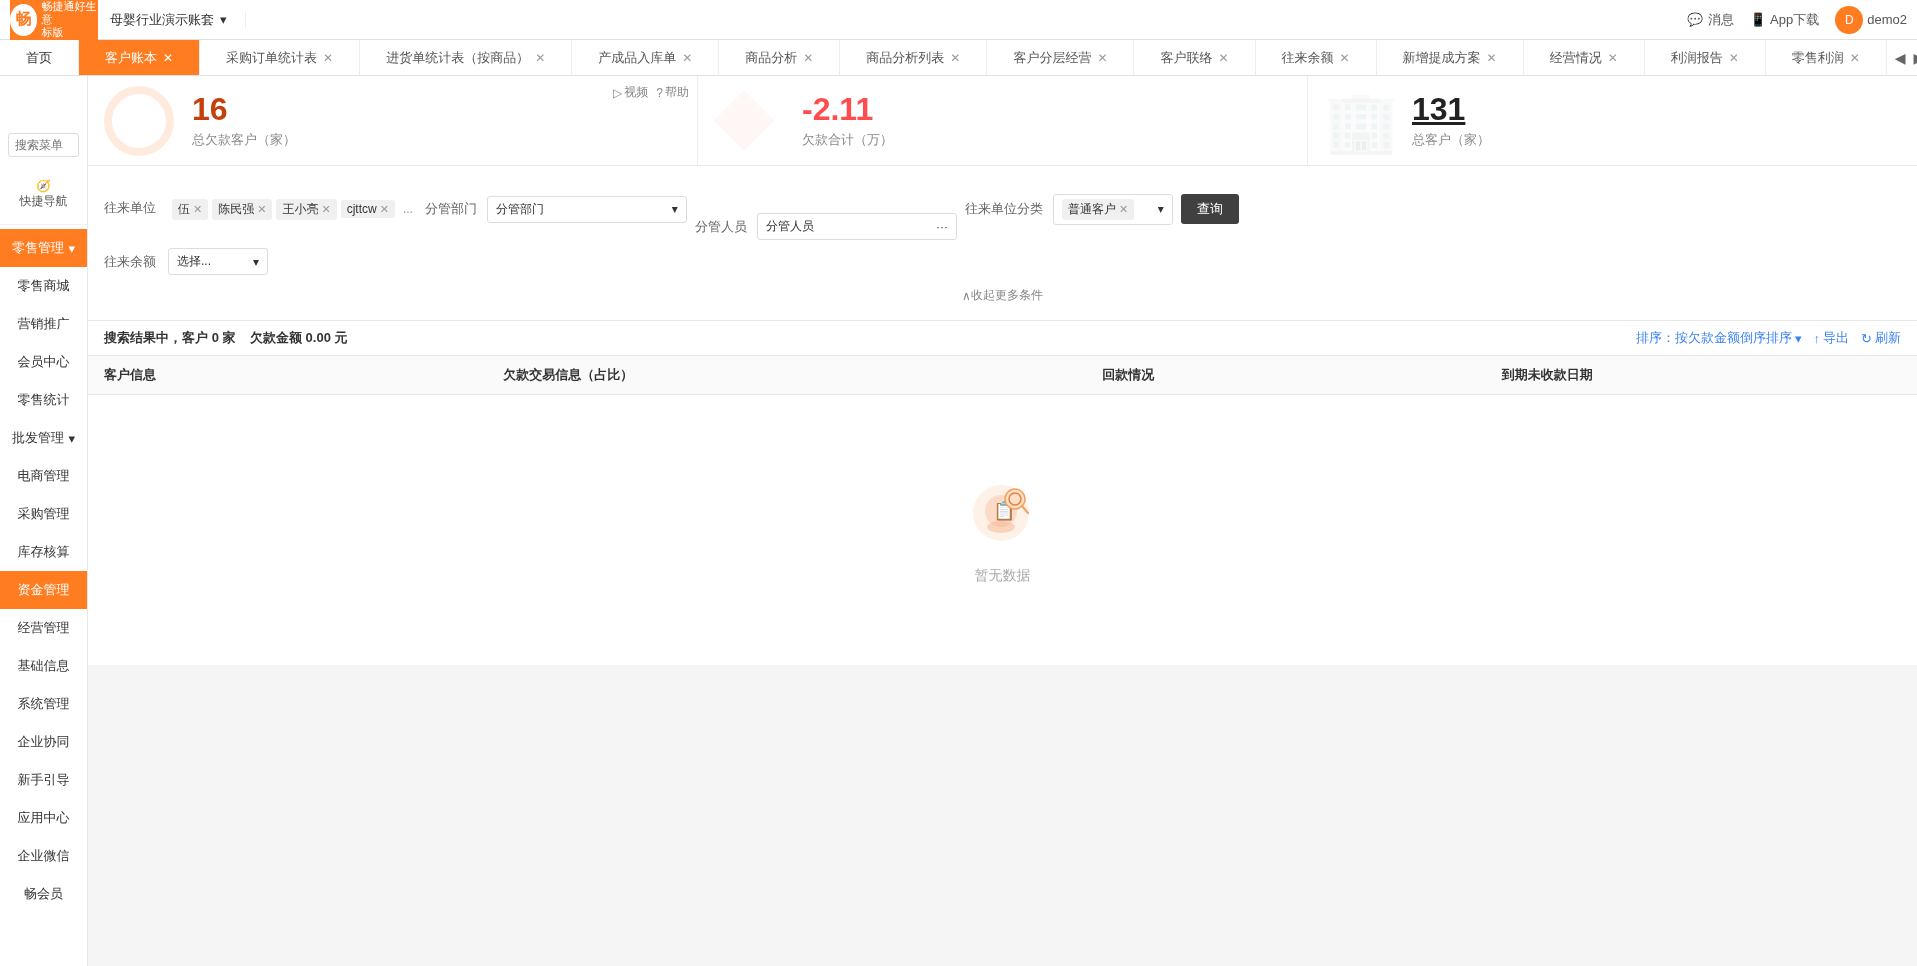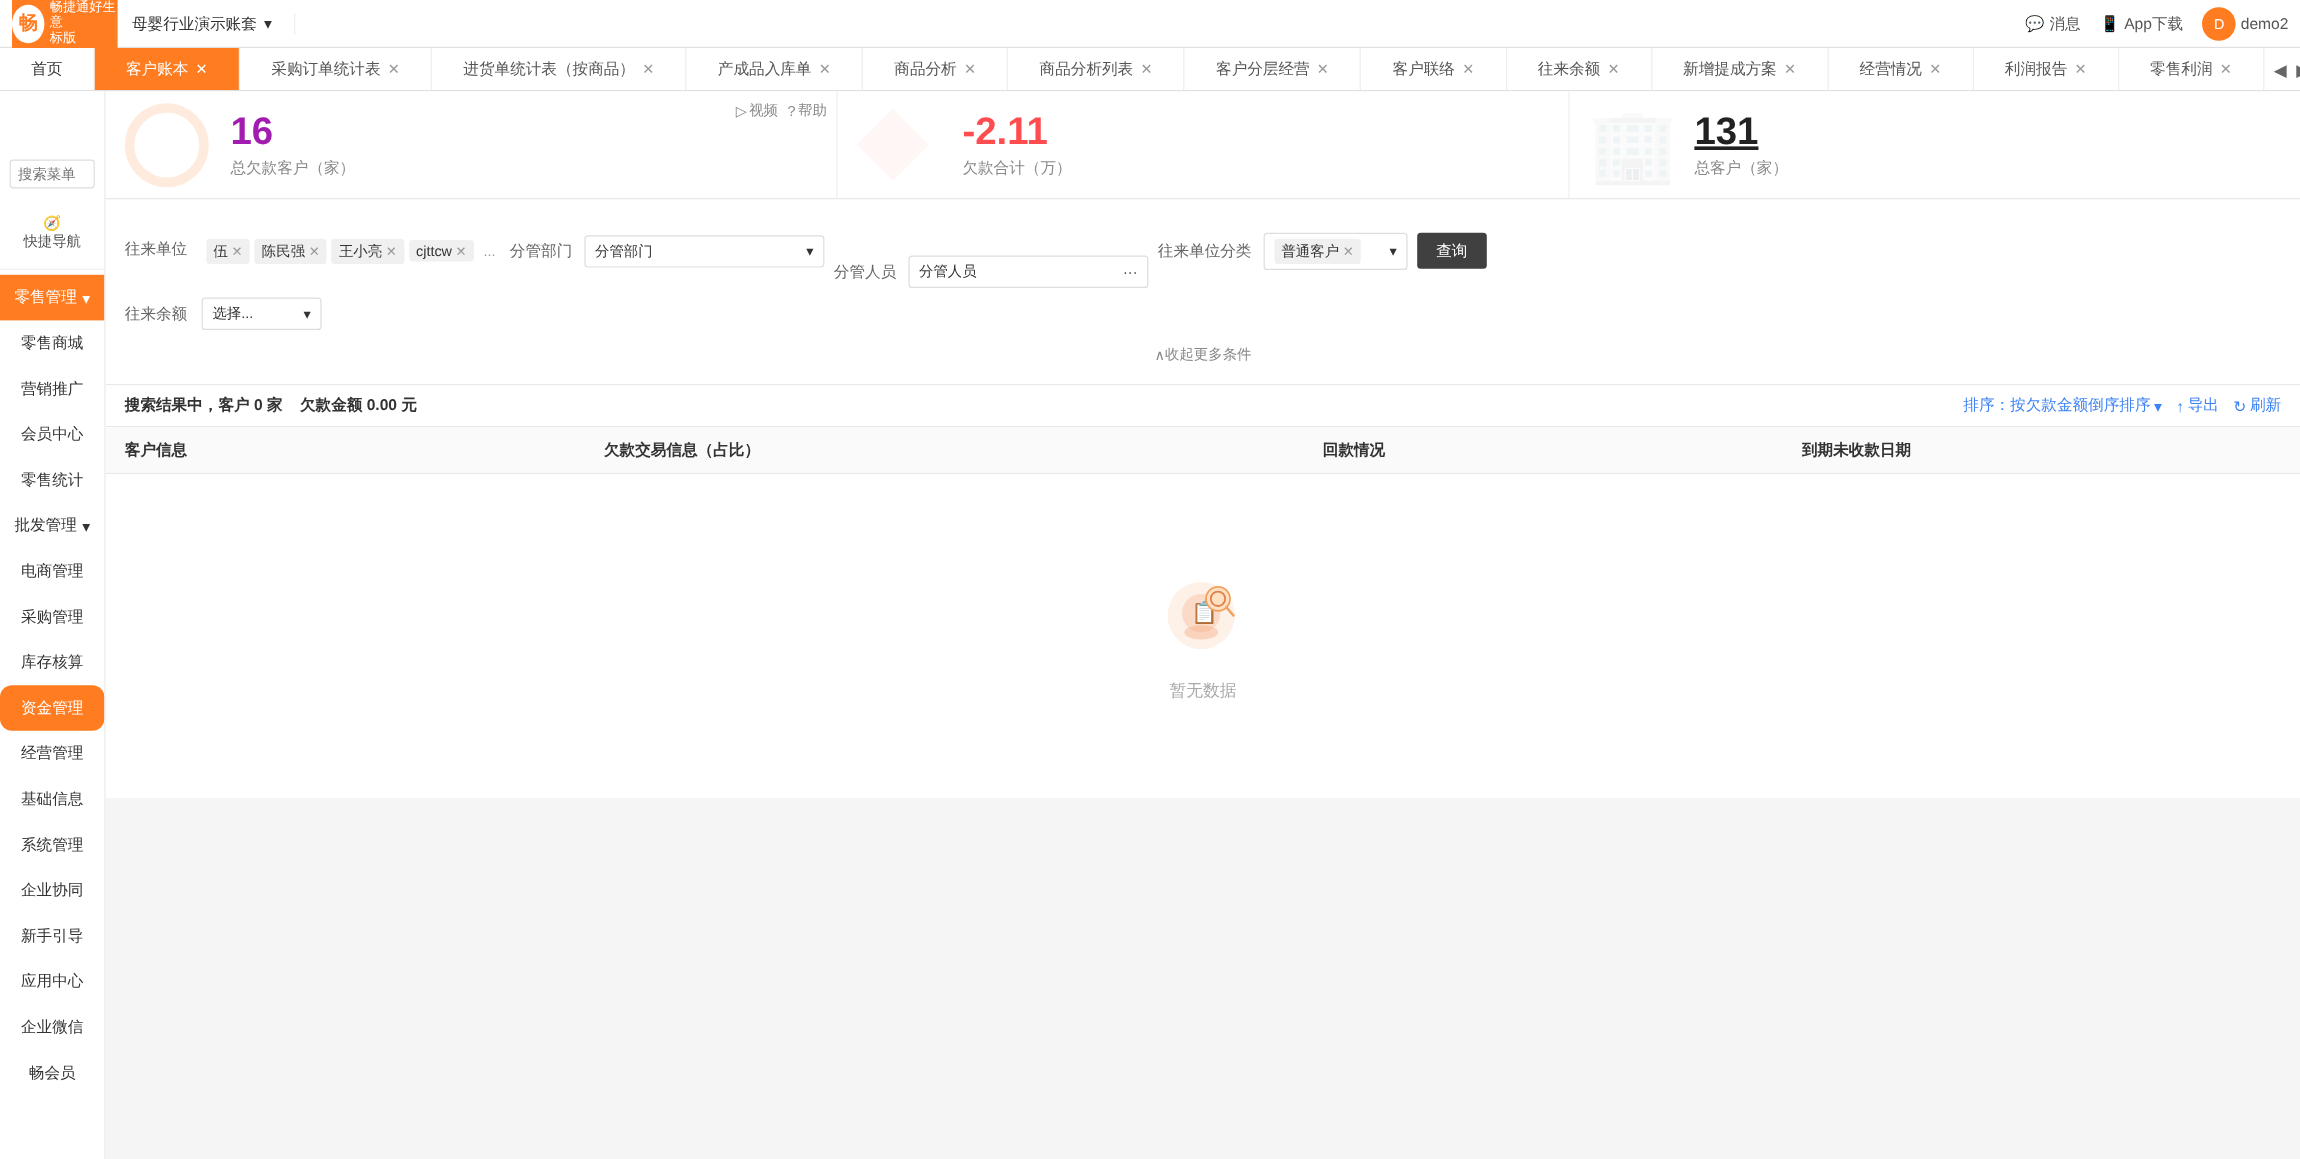--- a/index.html
+++ b/index.html
@@ -51,21 +51,21 @@
     .sidebar-item.has-arrow { justify-content: space-between; padding: 10px 12px; }
 
     
     .main { flex: 1; overflow-y: auto; background: #f5f5f5; }
 
     
     .stats-row { display: flex; background: #fff; border-bottom: 1px solid #e8e8e8; position: relative; }
     .stat-card { flex: 1; padding: 16px 24px; display: flex; align-items: center; border-right: 1px solid #eee; position: relative; overflow: hidden; }
     .stat-card:last-child { border-right: none; }
     .stat-info { }
-    .stat-value { font-size: 32px; font-weight: bold; color: #a21caf; line-height: 1.1; }
+    .stat-value { font-size: 32px; font-weight: bold; color: #c2410c; line-height: 1.1; }
     .stat-value.negative { color: #ff4d4f; }
     .stat-value.black { color: #222; text-decoration: underline; }
     .stat-label { font-size: 13px; color: #888; margin-top: 4px; }
     .stat-video-help { position: absolute; top: 8px; right: 8px; display: flex; gap: 8px; font-size: 12px; color: #888; }
     .stat-video-help span { cursor: pointer; display: flex; align-items: center; gap: 2px; }
 
     
     .filter-area { background: #fff; padding: 12px 16px; border-bottom: 1px solid #e8e8e8; }
     .filter-row { display: flex; align-items: center; margin-bottom: 8px; flex-wrap: wrap; gap: 8px; }
     .filter-label { color: #666; font-size: 13px; margin-right: 4px; white-space: nowrap; }
@@ -229,21 +229,21 @@
       </div>
       <div class="sidebar-item">
         <span>电商管理</span>
       </div>
       <div class="sidebar-item">
         <span>采购管理</span>
       </div>
       <div class="sidebar-item">
         <span>库存核算</span>
       </div>
-      <div class="sidebar-item" style="background: #ff7c21; color: #fff; border-radius: 10px;">
+      <div class="sidebar-item" style="background: #ff7c21; color: #fff;">
         <span>资金管理</span>
       </div>
       <div class="sidebar-item">
         <span>经营管理</span>
       </div>
       <div class="sidebar-item">
         <span>基础信息</span>
       </div>
       <div class="sidebar-item">
         <span>系统管理</span>

